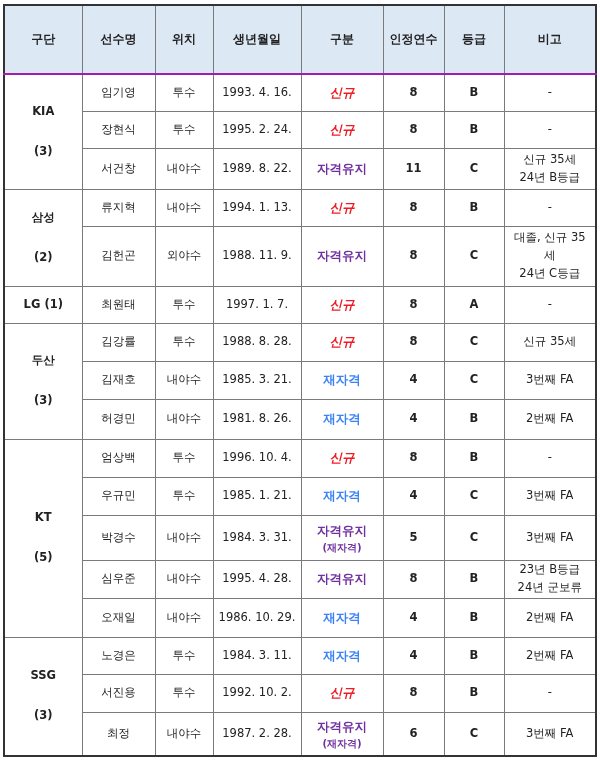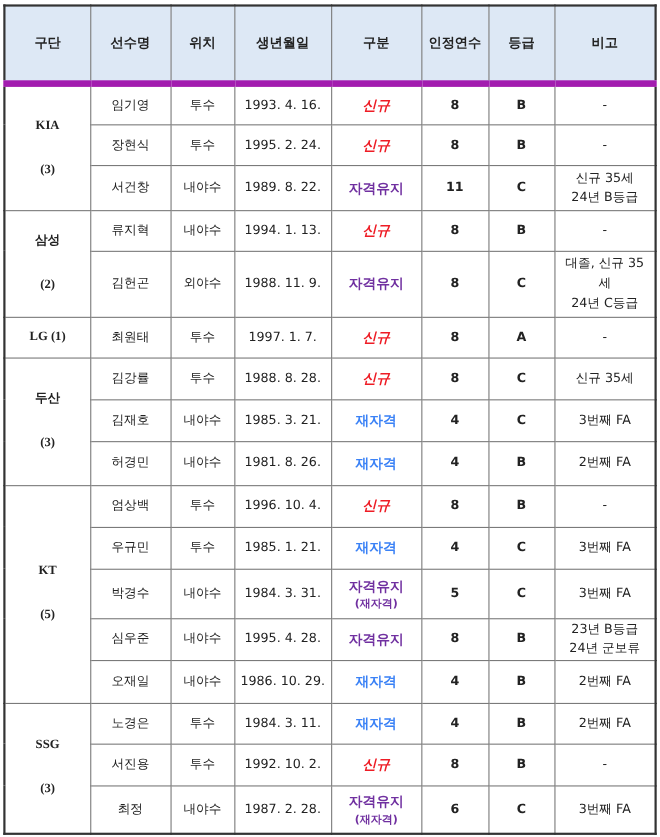--- a/index.html
+++ b/index.html
@@ -11,23 +11,23 @@
     width: 592px;
     border: 2px solid #333;
   }
   table.fa td, table.fa th {
     border: 1px solid #7a7a7a;
     text-align: center; vertical-align: middle;
     padding: 0 2px; font-size: 11.5px; line-height: 1.55;
   }
   table.fa thead th {
     background: #dde8f5; font-weight: bold; font-size: 12px; height: 67px;
-    border-bottom: 6px solid #a21caf;
+    border-bottom: 2px solid #a21caf;
   }
-  td.team { font-weight: bold; font-size: 12px; font-family: Liberation Serif, serif; }
+  td.team { font-weight: bold; font-size: 12px; }
   td.team .cnt { display:block; margin-top: 22px; }
   td.team.single .cnt { display:inline; margin:0; }
   td.num, td.grade { font-weight: bold; font-size: 12.5px; }
   td.note { font-size: 10.5px; line-height: 1.7; }
   .st { font-weight: bold; font-size: 12.5px; }
   .st.new { color: #ee1c25; font-style: italic; }
   .st.keep { color: #7030a0; }
   .st.re { color: #3b82f6; }
   .sub { display:block; font-size: 10px; font-weight: bold; color: #7030a0; line-height: 1.3; }
   .team-end td { border-bottom: 2px solid #6e6e6e; }

